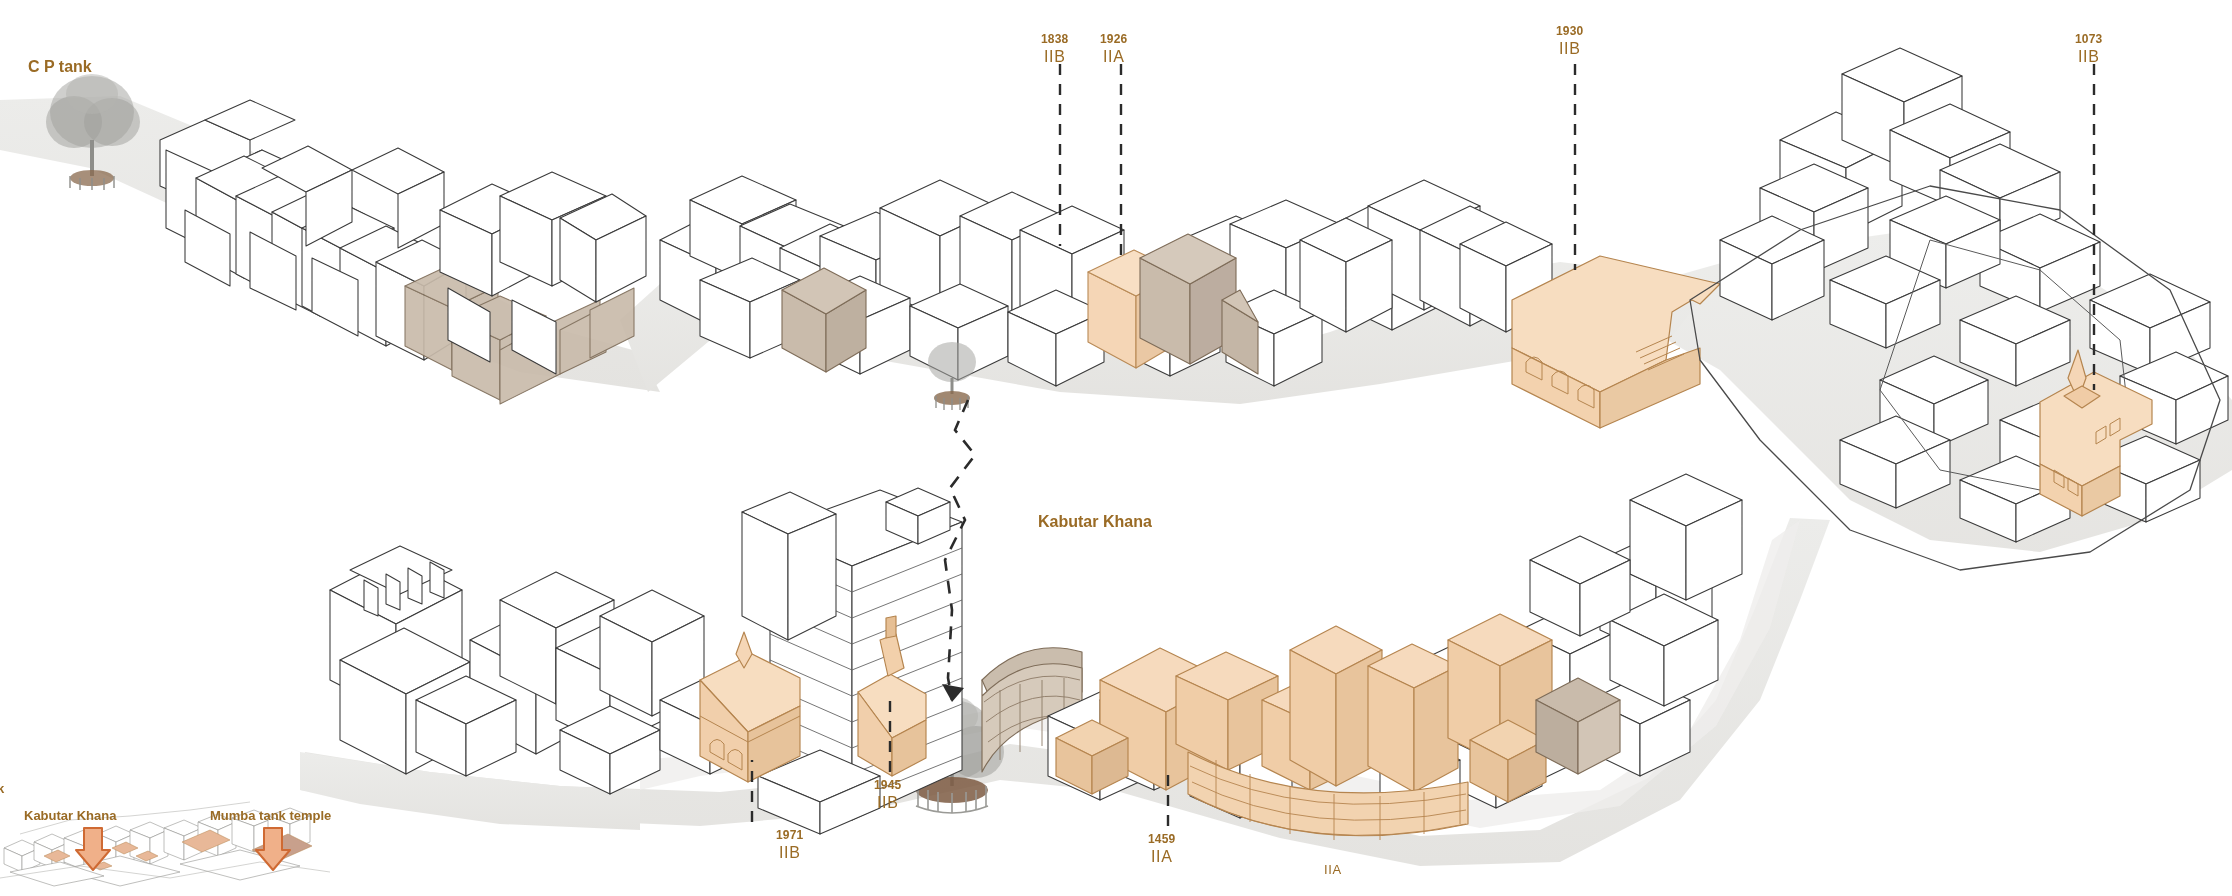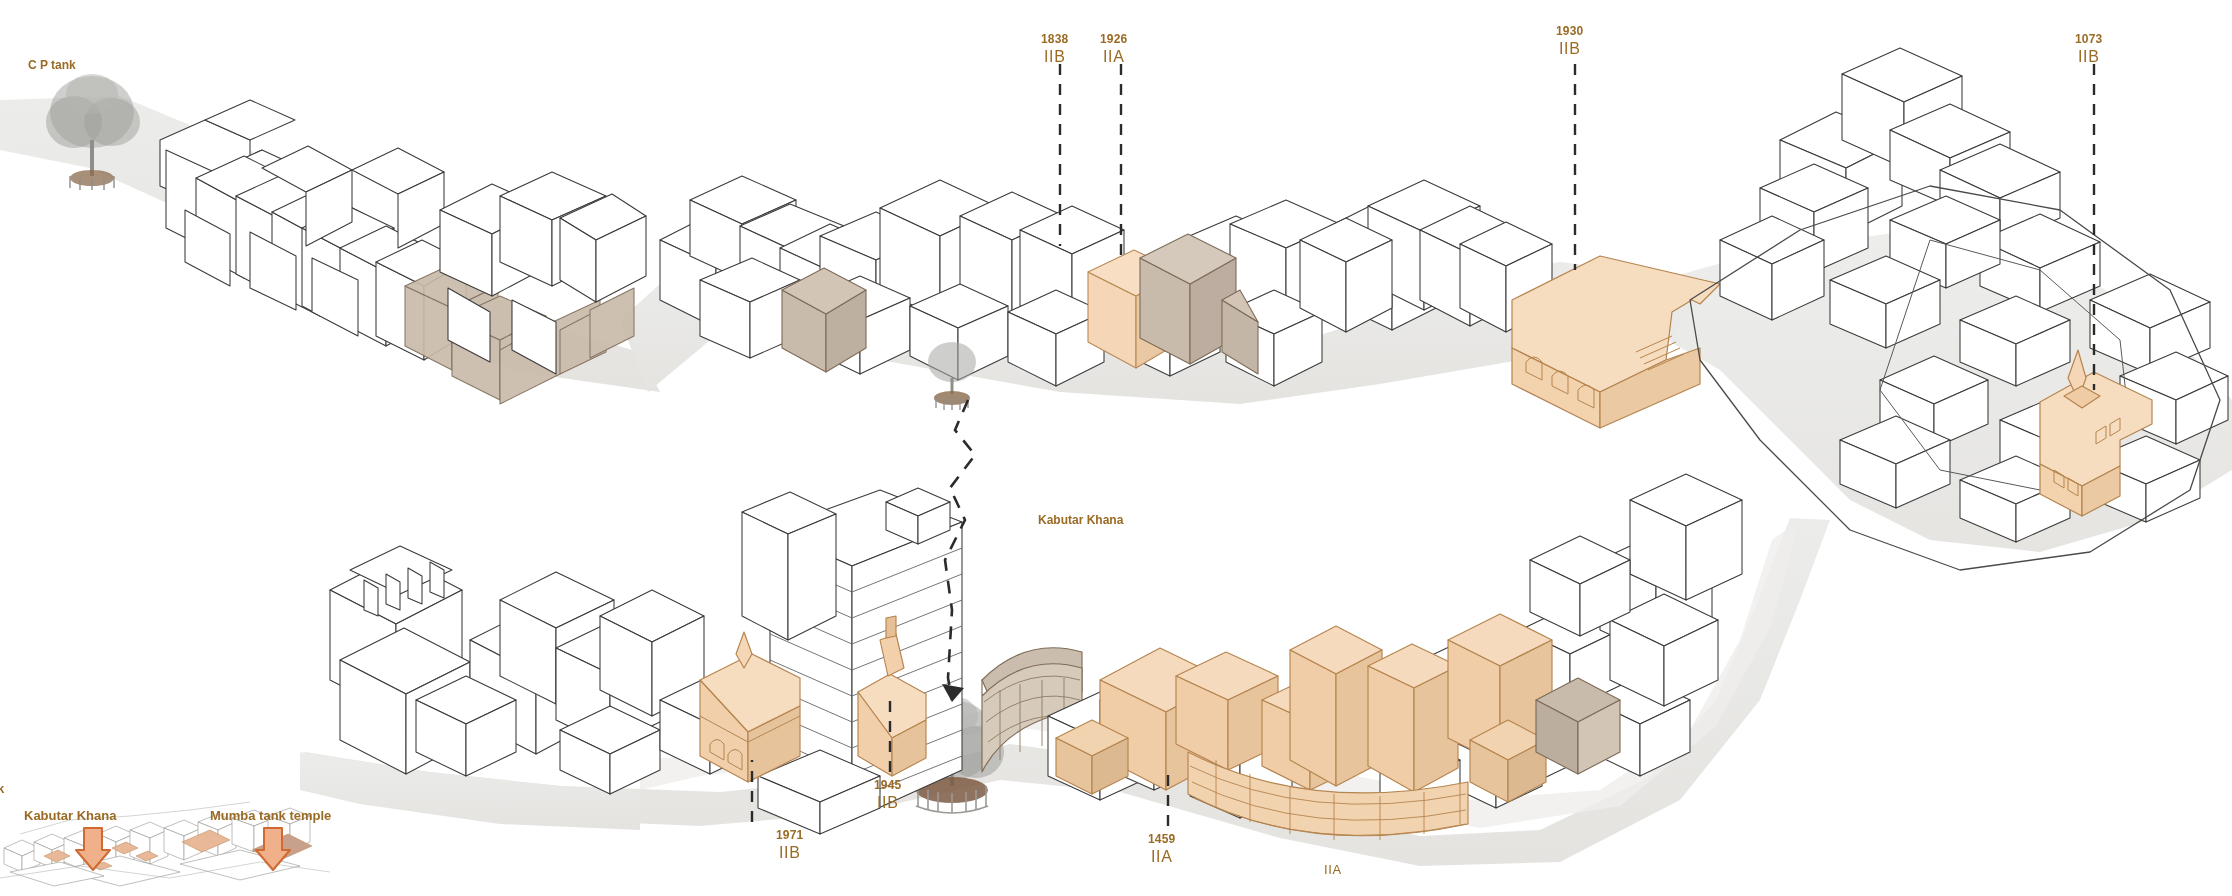--- a/index.html
+++ b/index.html
@@ -8,21 +8,21 @@
        font-family:"Liberation Sans","DejaVu Sans",sans-serif;}
   #stage{position:relative;width:2232px;height:896px;background:#ffffff;}
   #stage svg.layer{position:absolute;left:0;top:0;width:2232px;height:896px;}
 
   .lbl{position:absolute;color:#9a6b25;font-weight:700;letter-spacing:.2px;
        white-space:nowrap;line-height:1.25;}
   .lbl .yr{font-size:12px;font-weight:700;display:block;}
   .lbl .gr{font-size:16px;font-weight:400;display:block;color:#9a6b25;
            letter-spacing:.6px;}
   .lbl.center .yr,.lbl.center .gr{text-align:center;}
-  .place{position:absolute;color:#9a6b25;font-weight:700;font-size:12px;
+  .place{position:absolute;color:#9a6b25;font-weight:700;font-size:16px;
          white-space:nowrap;}
   .grade-only{position:absolute;color:#9a6b25;font-size:13px;letter-spacing:.6px;}
 
   #inset{position:absolute;left:0;bottom:0;width:330px;height:110px;}
   #inset svg{position:absolute;left:0;top:0;width:330px;height:110px;}
   .inset-lbl{position:absolute;color:#9a6b25;font-weight:700;font-size:13px;
              white-space:nowrap;}
   .clip-char{position:absolute;left:-3px;top:-5px;color:#9a6b25;
              font-weight:700;font-size:13px;}
 </style>

